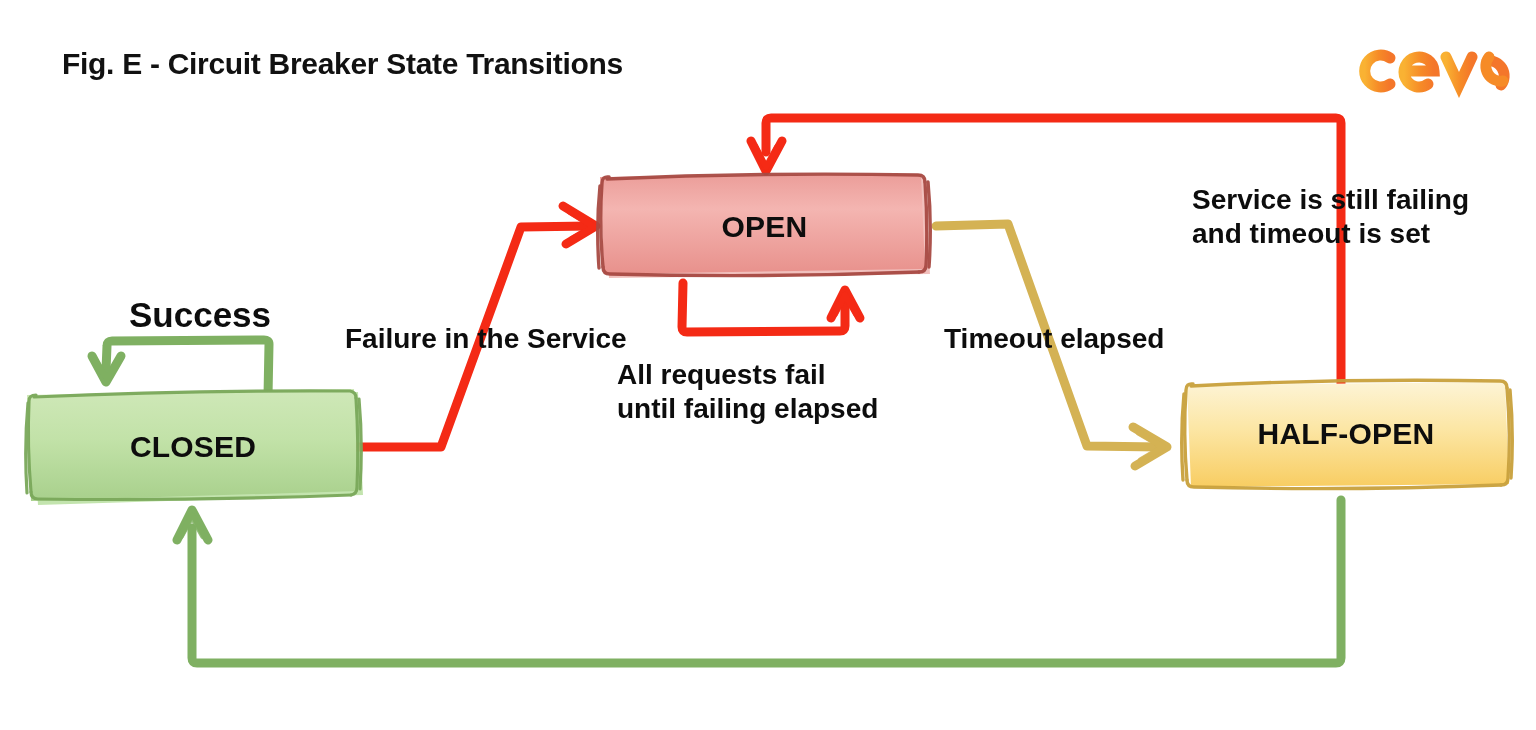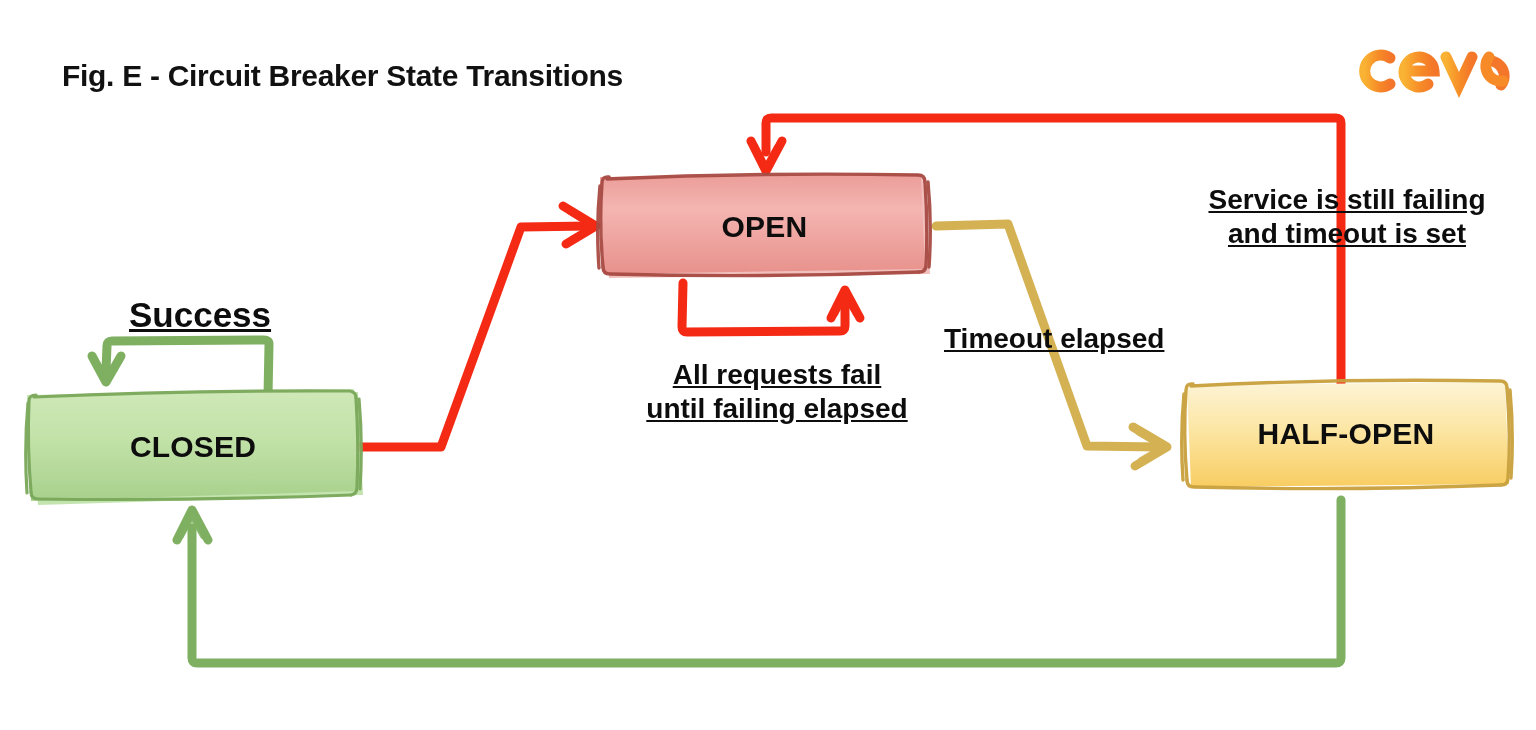--- a/index.html
+++ b/index.html
@@ -25,21 +25,20 @@
   .page-title {
     position: absolute;
     left: 62px;
     top: 47px;
     font-family: "Liberation Sans", sans-serif;
     font-size: 30px;
     font-weight: bold;
     color: #111111;
     letter-spacing: -0.3px;
     white-space: nowrap;
-    margin-top: 12px;
   }
   
   .brand-logo {
     position: absolute;
     left: 1356px;
     top: 36px;
     width: 160px;
     height: 62px;
   }
   .brand-logo svg { display: block; }
@@ -71,25 +70,24 @@
   #node-halfopen {
     left: 1177px; top: 374px; width: 338px; height: 120px;
   }
 
   
   .edge-label {
     position: absolute;
     font-family: "Liberation Sans", sans-serif;
     font-weight: bold;
     color: #0d0d0d;
-    text-align: center;
+    text-align: left;
     line-height: 1.22;
     z-index: 6;
     white-space: pre-line;
-    text-decoration: underline;
   }
   #label-success     { left: 129px;  top: 294px;  font-size: 35px; }
   #label-failure     { left: 345px;  top: 322px;  font-size: 28px; }
   #label-selfopen    { left: 617px;  top: 358px;  font-size: 28px; width: 320px; }
   #label-timeout     { left: 944px;  top: 322px;  font-size: 28px; }
   #label-stillfail   { left: 1192px; top: 183px;  font-size: 28px; width: 310px; }
   #label-serviceup   { left: 615px;  top: 631px;  font-size: 28px; width: 305px; }
 </style>
 </head>
 <body>
@@ -227,20 +225,21 @@
         <path d="M10 106 Q6 60 9 16 Q9 9 16 10"></path>
         <path d="M7 20 Q3 62 6 106"></path>
         <path d="M333 16 Q337 60 334 104"></path>
       </g>
     </svg>
     <span class="node-label">HALF-OPEN</span>
   </div>
 
   <div class="edge-label" id="label-success">Success</div>
 
+  <div class="edge-label" id="label-failure">Failure in the Service</div>
 
   <div class="edge-label" id="label-selfopen">All requests fail
 until failing elapsed</div>
 
   <div class="edge-label" id="label-timeout">Timeout elapsed</div>
 
   <div class="edge-label" id="label-stillfail">Service is still failing
 and timeout is set</div>
 
 

